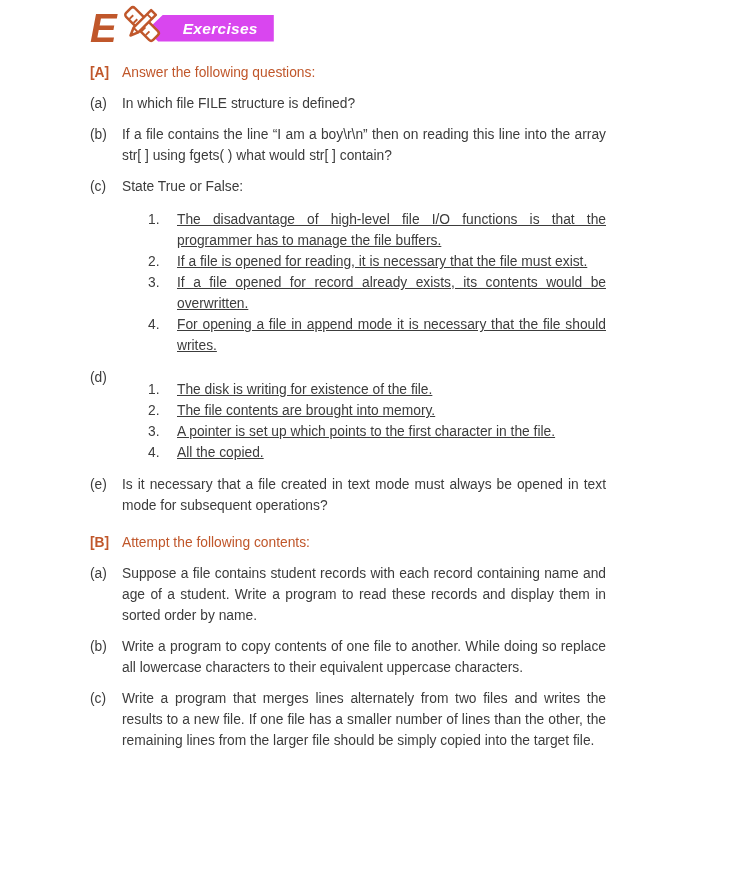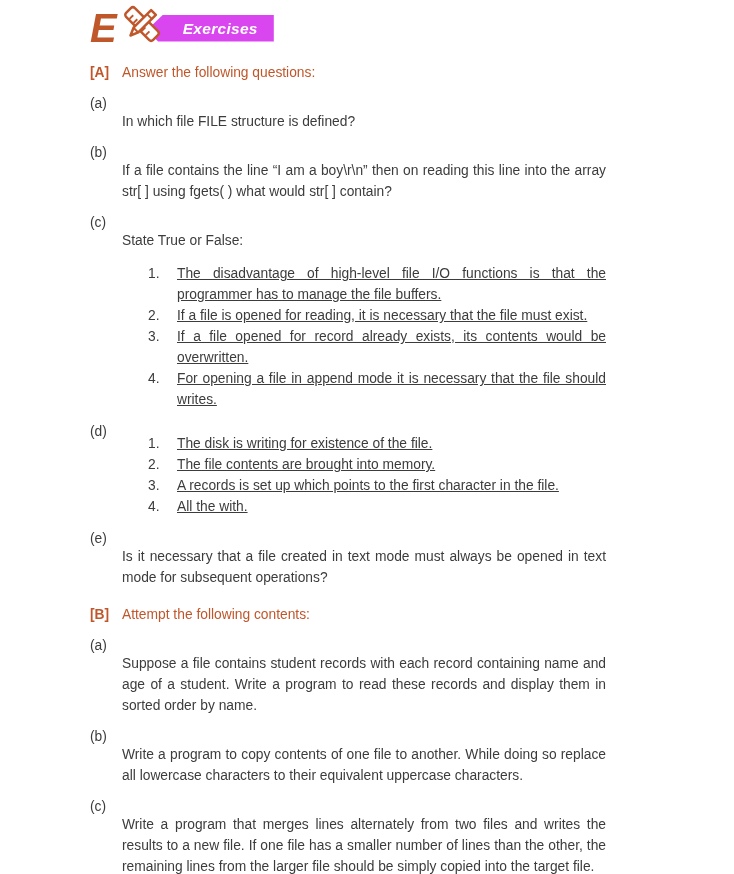--- a/index.html
+++ b/index.html
@@ -31,21 +31,21 @@
 
   
   .sec-head{display:flex;color:#c0572b;margin-bottom:10px;}
   .sec-label{width:32px;flex:none;font-weight:bold;}
   .sec-title{flex:1;}
   .section-b{margin-top:16px;}
 
   .qa{display:flex;margin-bottom:10px;}
   .q-label{width:32px;flex:none;}
   .q-right{flex:1;min-width:0;}
-  .q-body{text-align:justify;margin-top:18px;}
+  .q-body{text-align:justify;}
   .b{font-weight:normal;}
 
   .sub-list{margin:12px 0 1px 26px;}
   .sub-row{display:flex;}
   .num{width:29px;flex:none;}
   .li-body{flex:1;text-align:justify;text-decoration:underline;}
 </style>
 </head>
 <body>
 
@@ -129,25 +129,25 @@
           <div class="sub-row">
             <span class="num">1.</span>
             <div class="li-body">The disk is writing for existence of the file.</div>
           </div>
           <div class="sub-row">
             <span class="num">2.</span>
             <div class="li-body">The file contents are brought into memory.</div>
           </div>
           <div class="sub-row">
             <span class="num">3.</span>
-            <div class="li-body">A records is set up which points to the first character in the file.</div>
+            <div class="li-body">A pointer is set up which points to the first character in the file.</div>
           </div>
           <div class="sub-row">
             <span class="num">4.</span>
-            <div class="li-body">All the with.</div>
+            <div class="li-body">All the copied.</div>
           </div>
         </div>
       </div>
     </div>
 
     <div class="qa">
       <span class="q-label">(e)</span>
       <div class="q-right">
         <div class="q-body"><span>Is it necessary that a file created in text mode must always be opened in text mode for subsequent operations?</span></div>
       </div>

